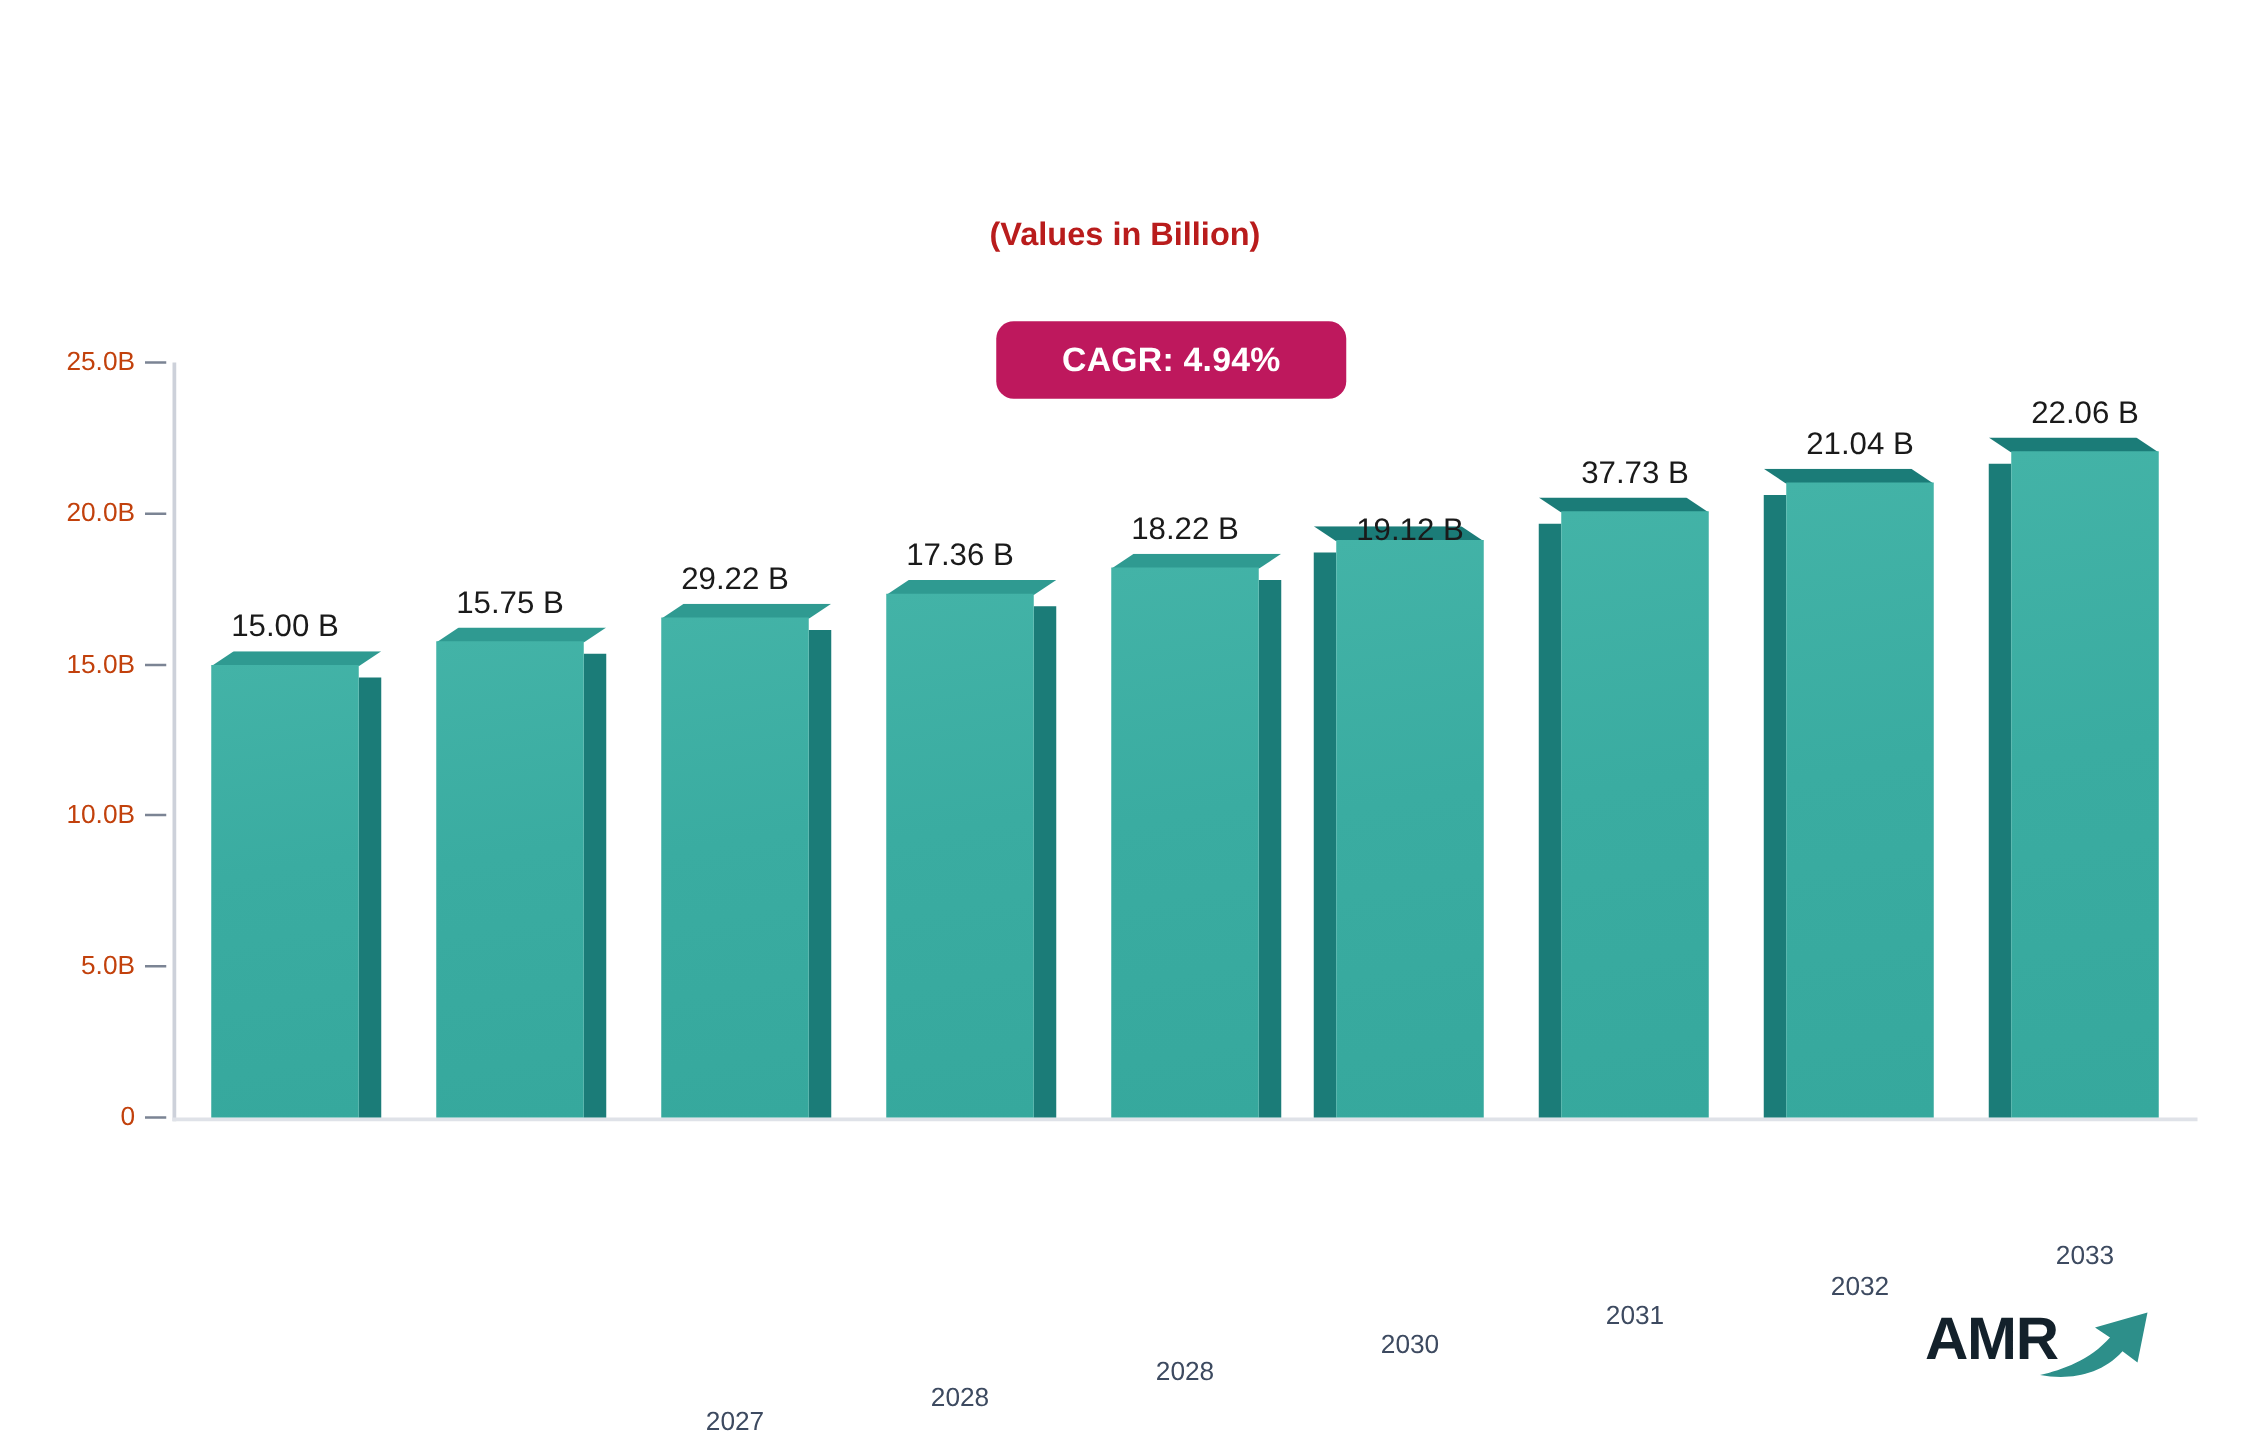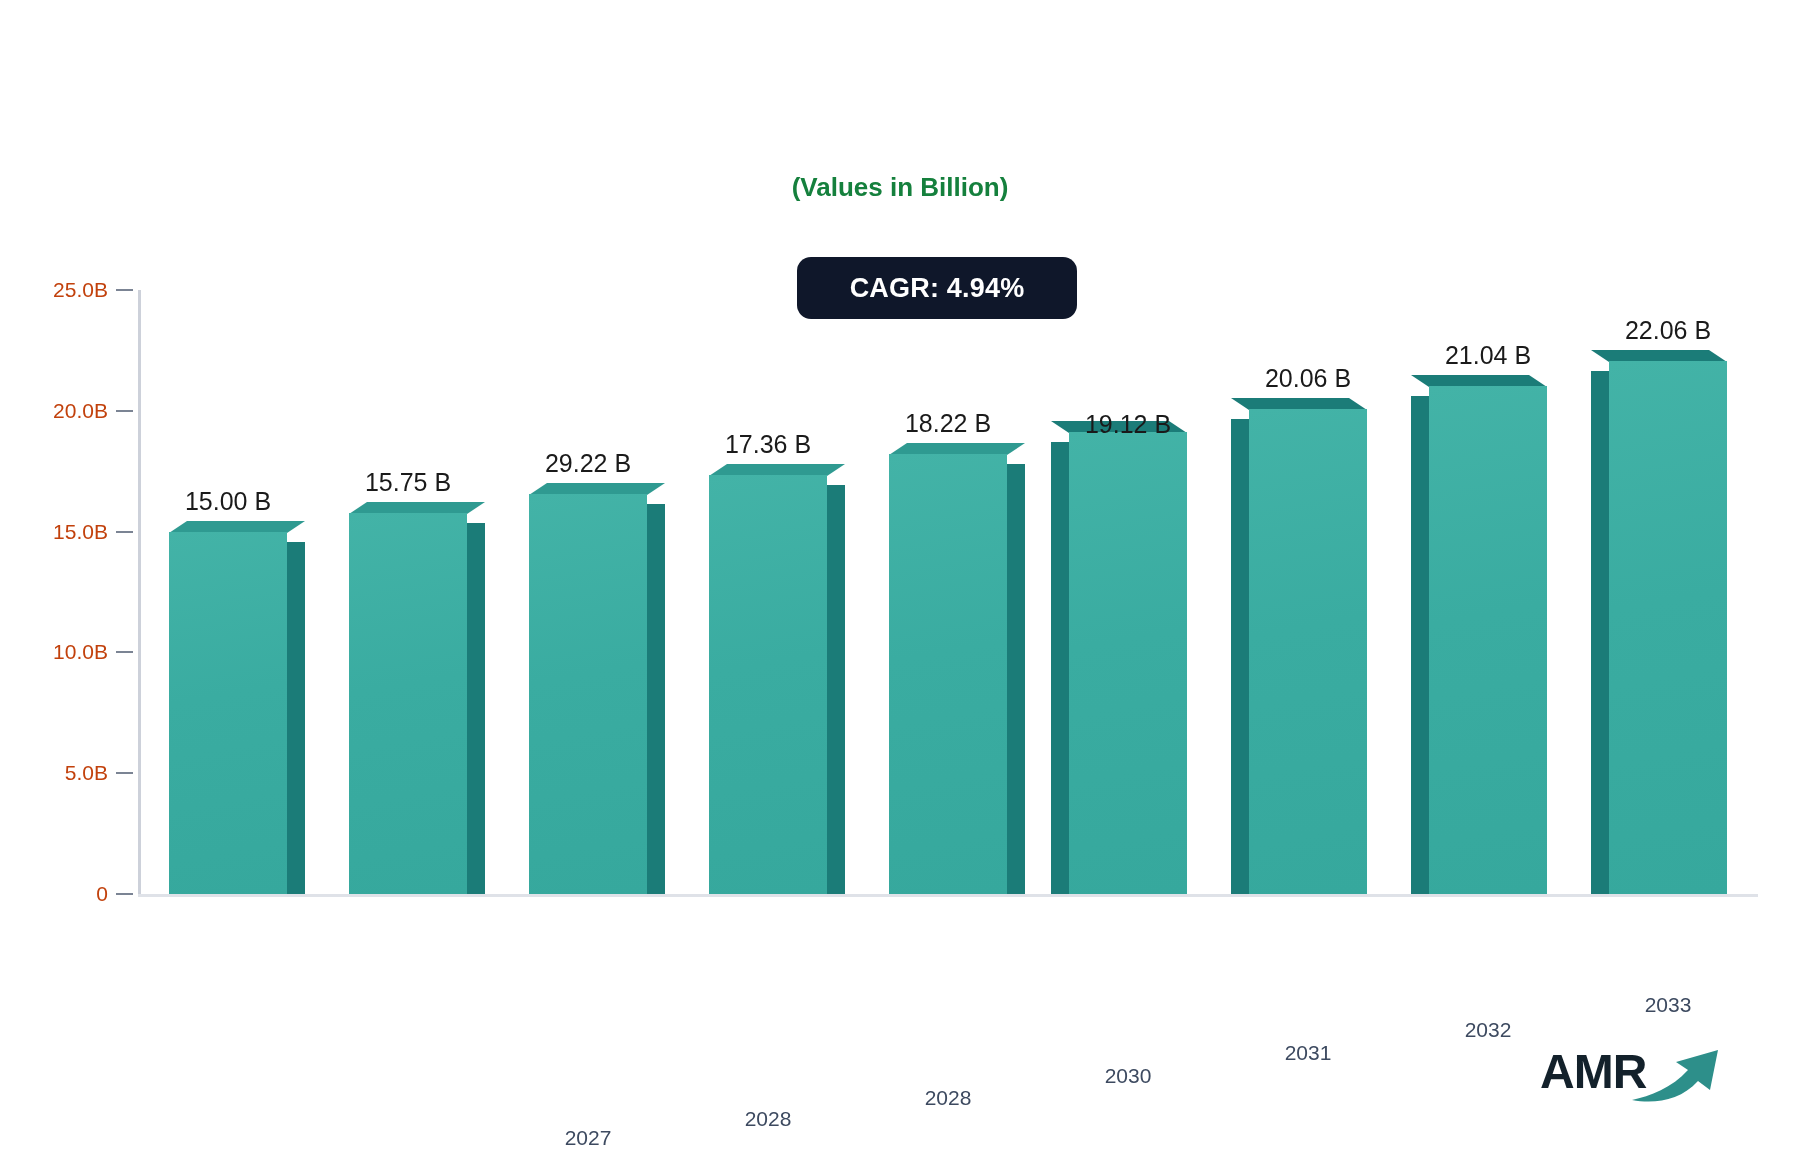--- a/index.html
+++ b/index.html
@@ -34,32 +34,32 @@
     letter-spacing: -0.2px;
   }
   .subtitle {
     position: absolute;
     top: 172px;
     left: 0;
     width: 1800px;
     text-align: center;
     font-size: 26px;
     font-weight: bold;
-    color: #15803d;
+    color: #b91c1c;
   }
 
   
   .cagr-badge {
     position: absolute;
     top: 257px;
     left: 797px;
     width: 280px;
     height: 62px;
     border-radius: 14px;
-    background: #0f172a;
+    background: #be185d;
     color: #ffffff;
     font-size: 27px;
     font-weight: bold;
     display: flex;
     align-items: center;
     justify-content: center;
     letter-spacing: 0.2px;
     z-index: 6;
   }
 
@@ -252,21 +252,21 @@
           <div class="bar-face" style="height: 461.939px;"></div>
           <div class="bar-value" style="bottom: 455px;">19.12 B</div>
           <div class="bar-xlabel">2030</div>
         </div>
         <div class="bar-group" style="left: 1111px; width: 118px; height: 484.65px;">
           <div class="bar-side left" style="height: 474.65px; width: 18px;"></div>
           <svg width="136" height="12" style="position: absolute; bottom: 483.65px; left: -18px; z-index: 1;">
             <polygon points="0,0 118,0 136,12 18,12" fill="#1b7c78"></polygon>
           </svg>
           <div class="bar-face" style="height: 484.65px;"></div>
-          <div class="bar-value" style="bottom: 500.65px;">20.06 B</div>
+          <div class="bar-value" style="bottom: 500.65px;">37.73 B</div>
           <div class="bar-xlabel">2031</div>
         </div>
         <div class="bar-group" style="left: 1291px; width: 118px; height: 508.326px;">
           <div class="bar-side left" style="height: 498.326px; width: 18px;"></div>
           <svg width="136" height="12" style="position: absolute; bottom: 507.326px; left: -18px; z-index: 1;">
             <polygon points="0,0 118,0 136,12 18,12" fill="#1b7c78"></polygon>
           </svg>
           <div class="bar-face" style="height: 508.326px;"></div>
           <div class="bar-value" style="bottom: 524.326px;">21.04 B</div>
           <div class="bar-xlabel">2032</div>

